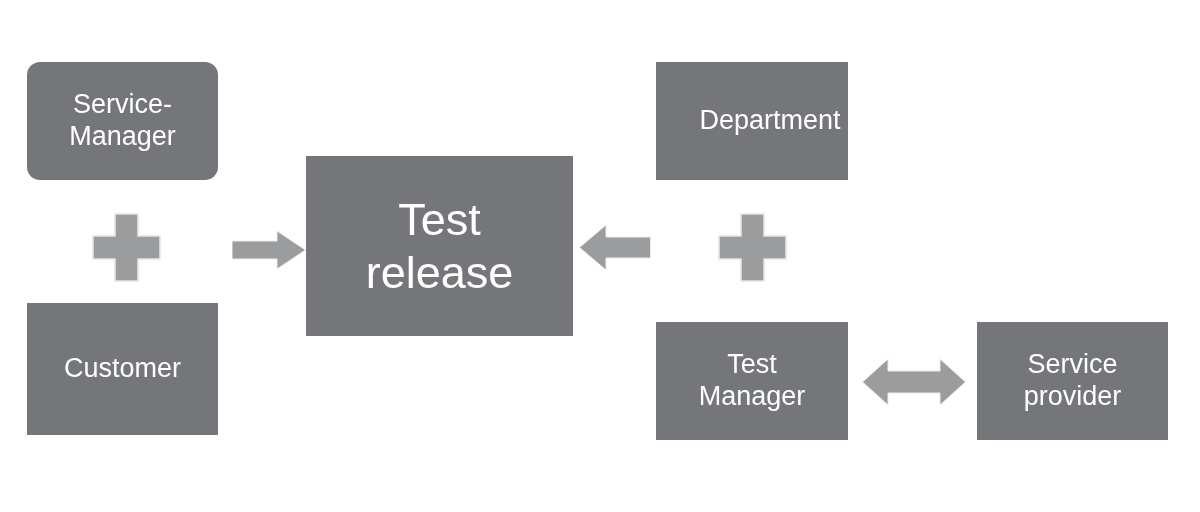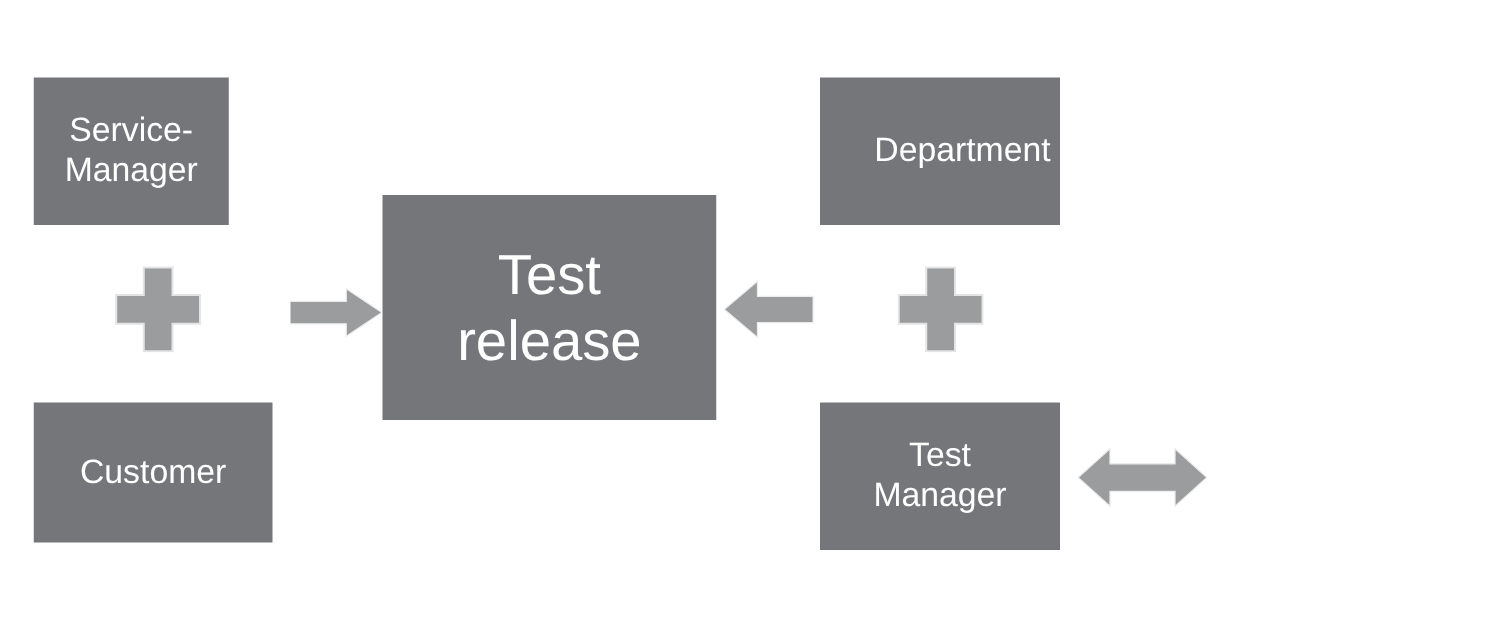--- a/index.html
+++ b/index.html
@@ -38,22 +38,22 @@
   }
   .node-small .label { font-size: 27px; }
   .node-large .label { font-size: 45px; }
 
   .glyph {
     position: absolute;
   }
   .glyph svg { display: block; }
 
   
-  #node-service-manager { left: 27px;  top: 62px;  width: 156px; height: 118px; }
-  #node-customer        { left: 27px;  top: 322px; width: 191px; height: 112px; }
+  #node-service-manager { left: 27px;  top: 62px;  width: 191px; height: 118px; border-radius: 13px; }
+  #node-customer        { left: 27px;  top: 303px; width: 191px; height: 132px; }
   #node-test-release    { left: 306px; top: 156px; width: 267px; height: 180px; }
   #node-department      { left: 656px; top: 62px;  width: 192px; height: 118px; padding-left: 36px; }
   #node-test-manager    { left: 656px; top: 322px; width: 192px; height: 118px; }
   #node-service-provider{ left: 977px; top: 322px; width: 191px; height: 118px; }
 
   
   #plus-left   { left: 92px;  top: 213px; width: 69px;  height: 69px; }
   #plus-right  { left: 718px; top: 213px; width: 69px;  height: 69px; }
   #arrow-right { left: 232px; top: 230px; width: 74px;  height: 40px; }
   #arrow-left  { left: 579px; top: 224px; width: 72px;  height: 47px; }
@@ -80,20 +80,24 @@
 
   <div class="node node-small" id="node-department">
     <span class="label">Department</span>
   </div>
 
   <div class="node node-small" id="node-test-manager">
     <span class="label">Test
 Manager</span>
   </div>
 
+  <div class="node node-small" id="node-service-provider">
+    <span class="label">Service
+provider</span>
+  </div>
 
   <div class="glyph" id="plus-left">
     <svg width="69" height="69" viewBox="0 0 69 69" aria-hidden="true">
       <path d="M23 1 H46 V23 H68 V46 H46 V68 H23 V46 H1 V23 H23 Z" fill="#9b9c9e" stroke="#e4e4e5" stroke-width="1.6"></path>
     </svg>
   </div>
 
   <div class="glyph" id="plus-right">
     <svg width="69" height="69" viewBox="0 0 69 69" aria-hidden="true">
       <path d="M23 1 H46 V23 H68 V46 H46 V68 H23 V46 H1 V23 H23 Z" fill="#9b9c9e" stroke="#e4e4e5" stroke-width="1.6"></path>

